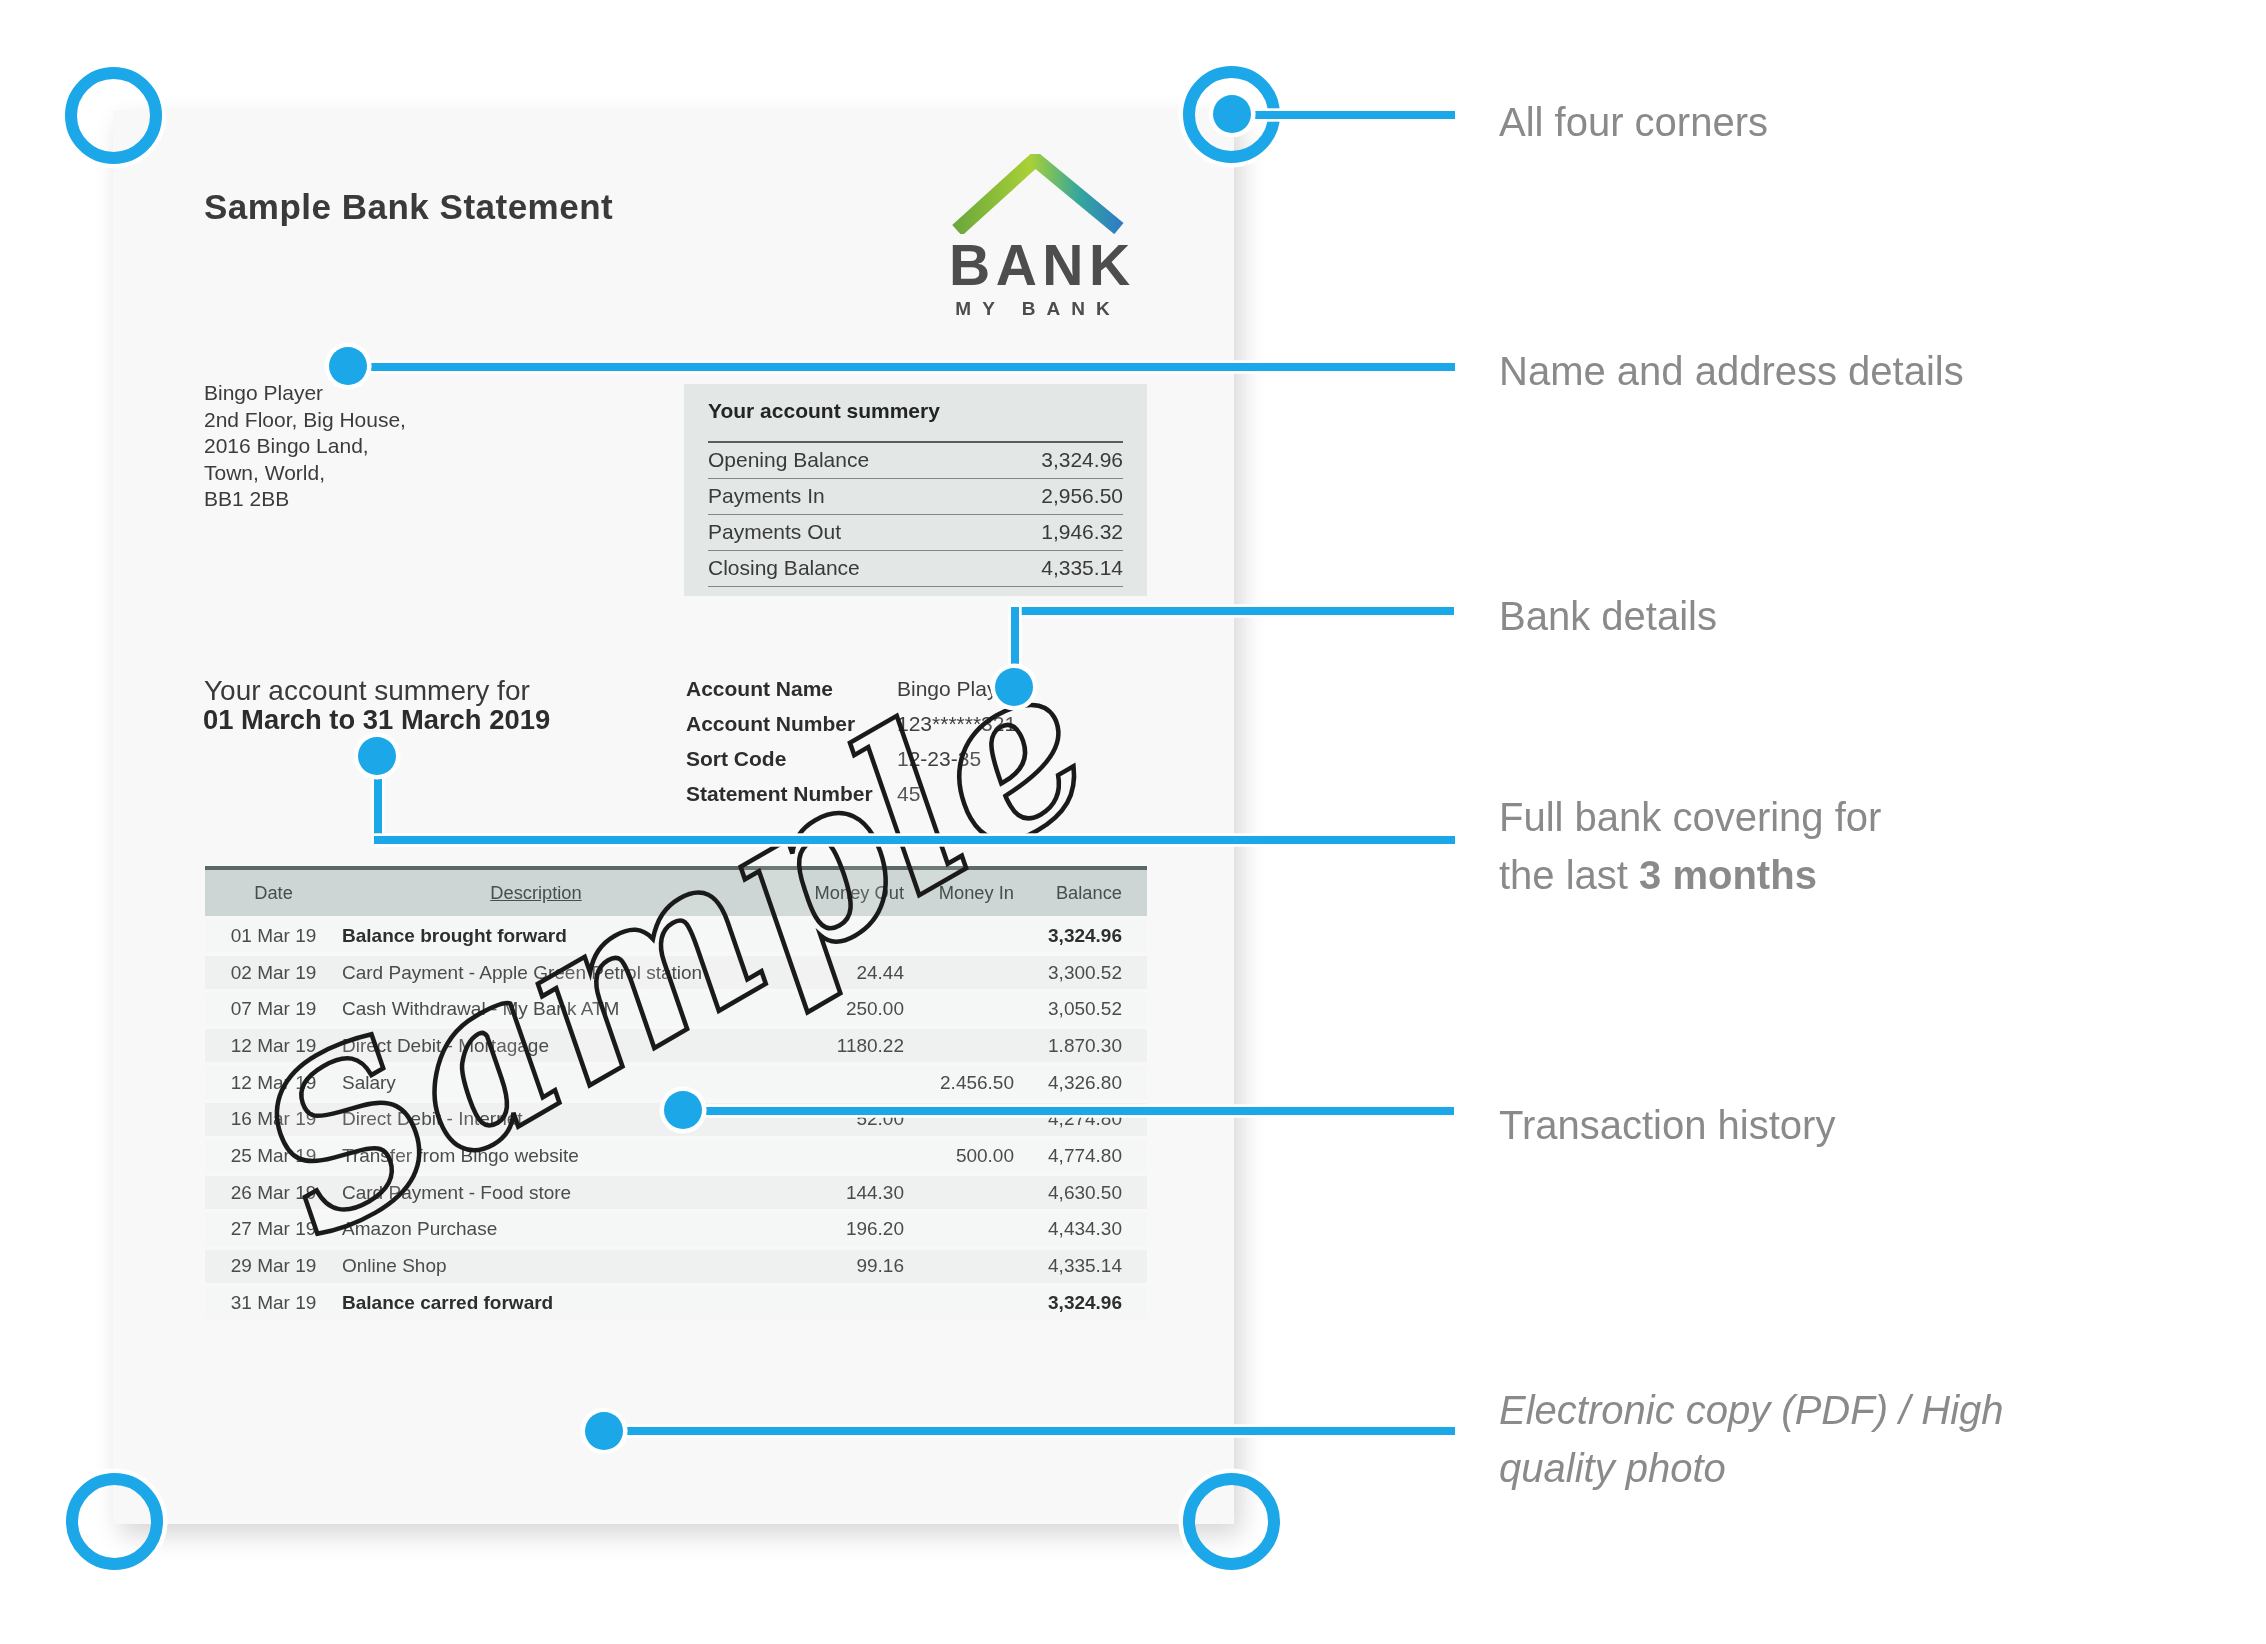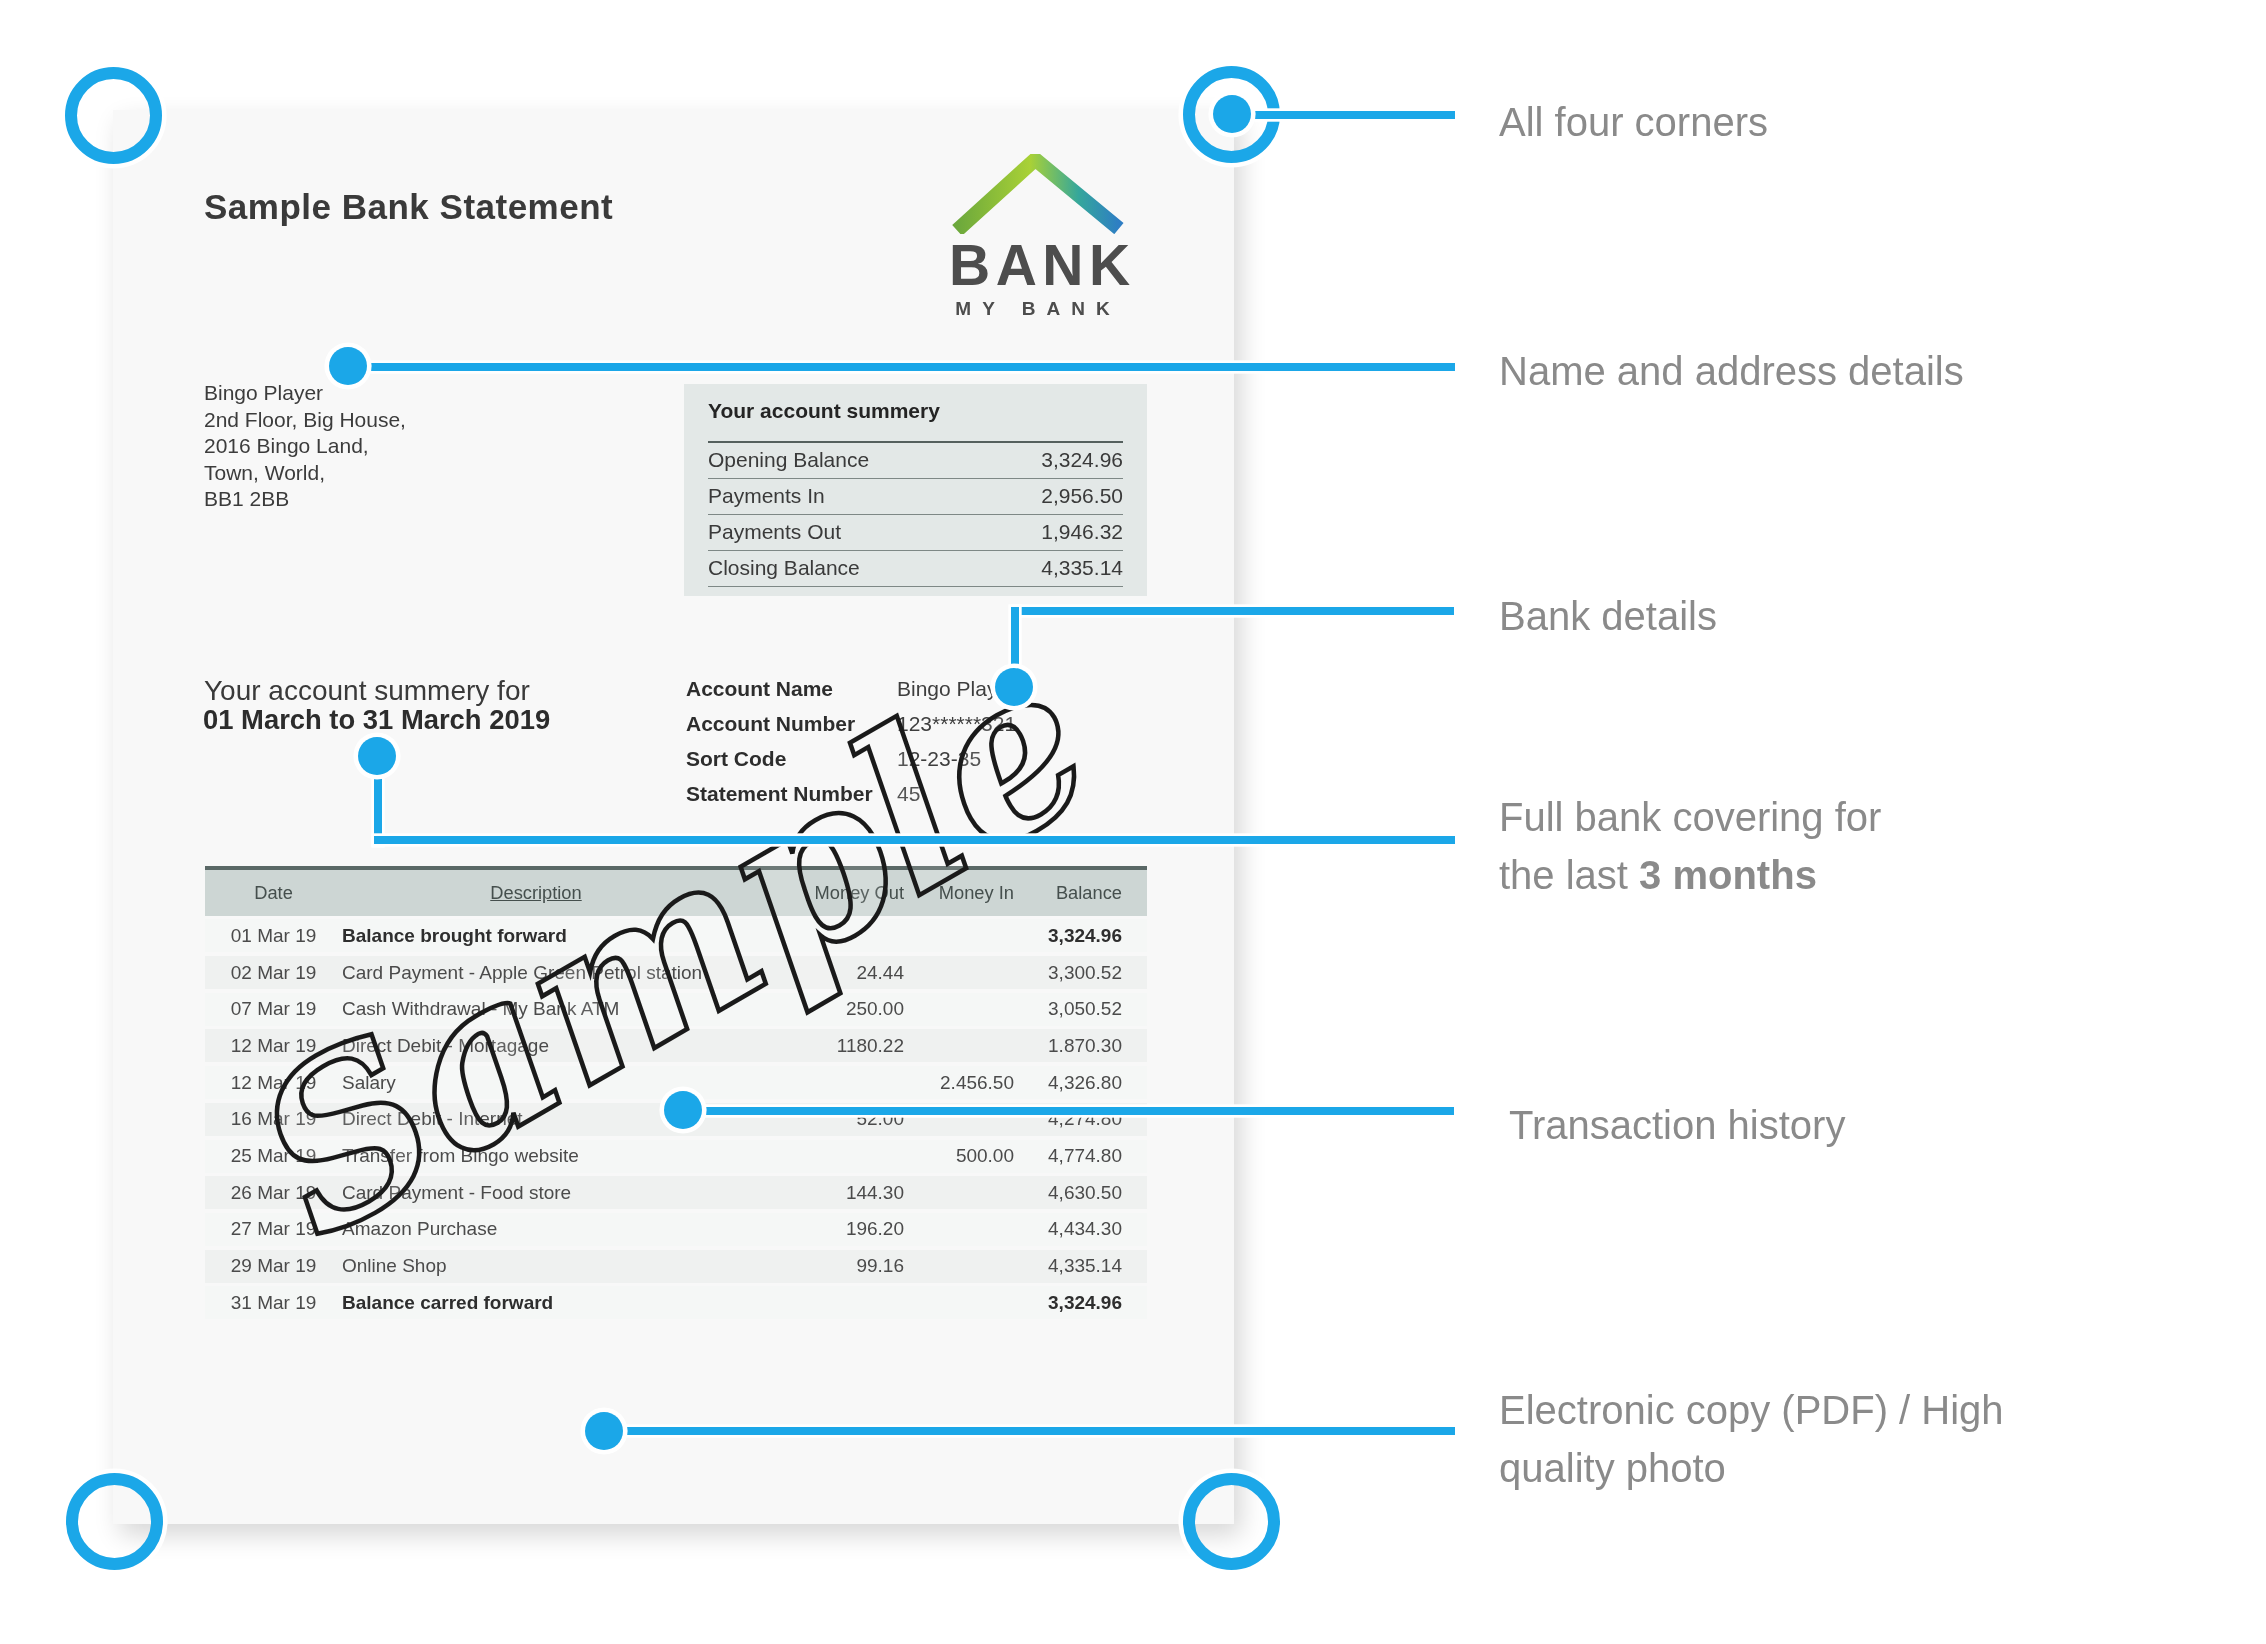--- a/index.html
+++ b/index.html
@@ -261,18 +261,18 @@
 <div class="hline" style="left:604px;top:1427px;width:851px;"></div>
 <div class="dot" style="left:585px;top:1412px;"></div>
 
 <div class="note" style="top:93px;">All four corners</div>
 <div class="note" style="top:342px;">Name and address details</div>
 <div class="note" style="top:587px;">Bank details</div>
 <div class="note" style="top:788px;">
   <span>Full bank covering for</span><br>
   <span>the last </span><b>3 months</b>
 </div>
-<div class="note" style="top:1096px;margin-left:10px;">Transaction history</div>
-<div class="note" style="top:1381px;">
+<div class="note" style="top:1096px;">Transaction history</div>
+<div class="note" style="top:1381px;font-style:italic;">
   <span>Electronic copy (PDF) / High</span><br>
   <span>quality photo</span>
 </div>
 
 
 </body></html>

